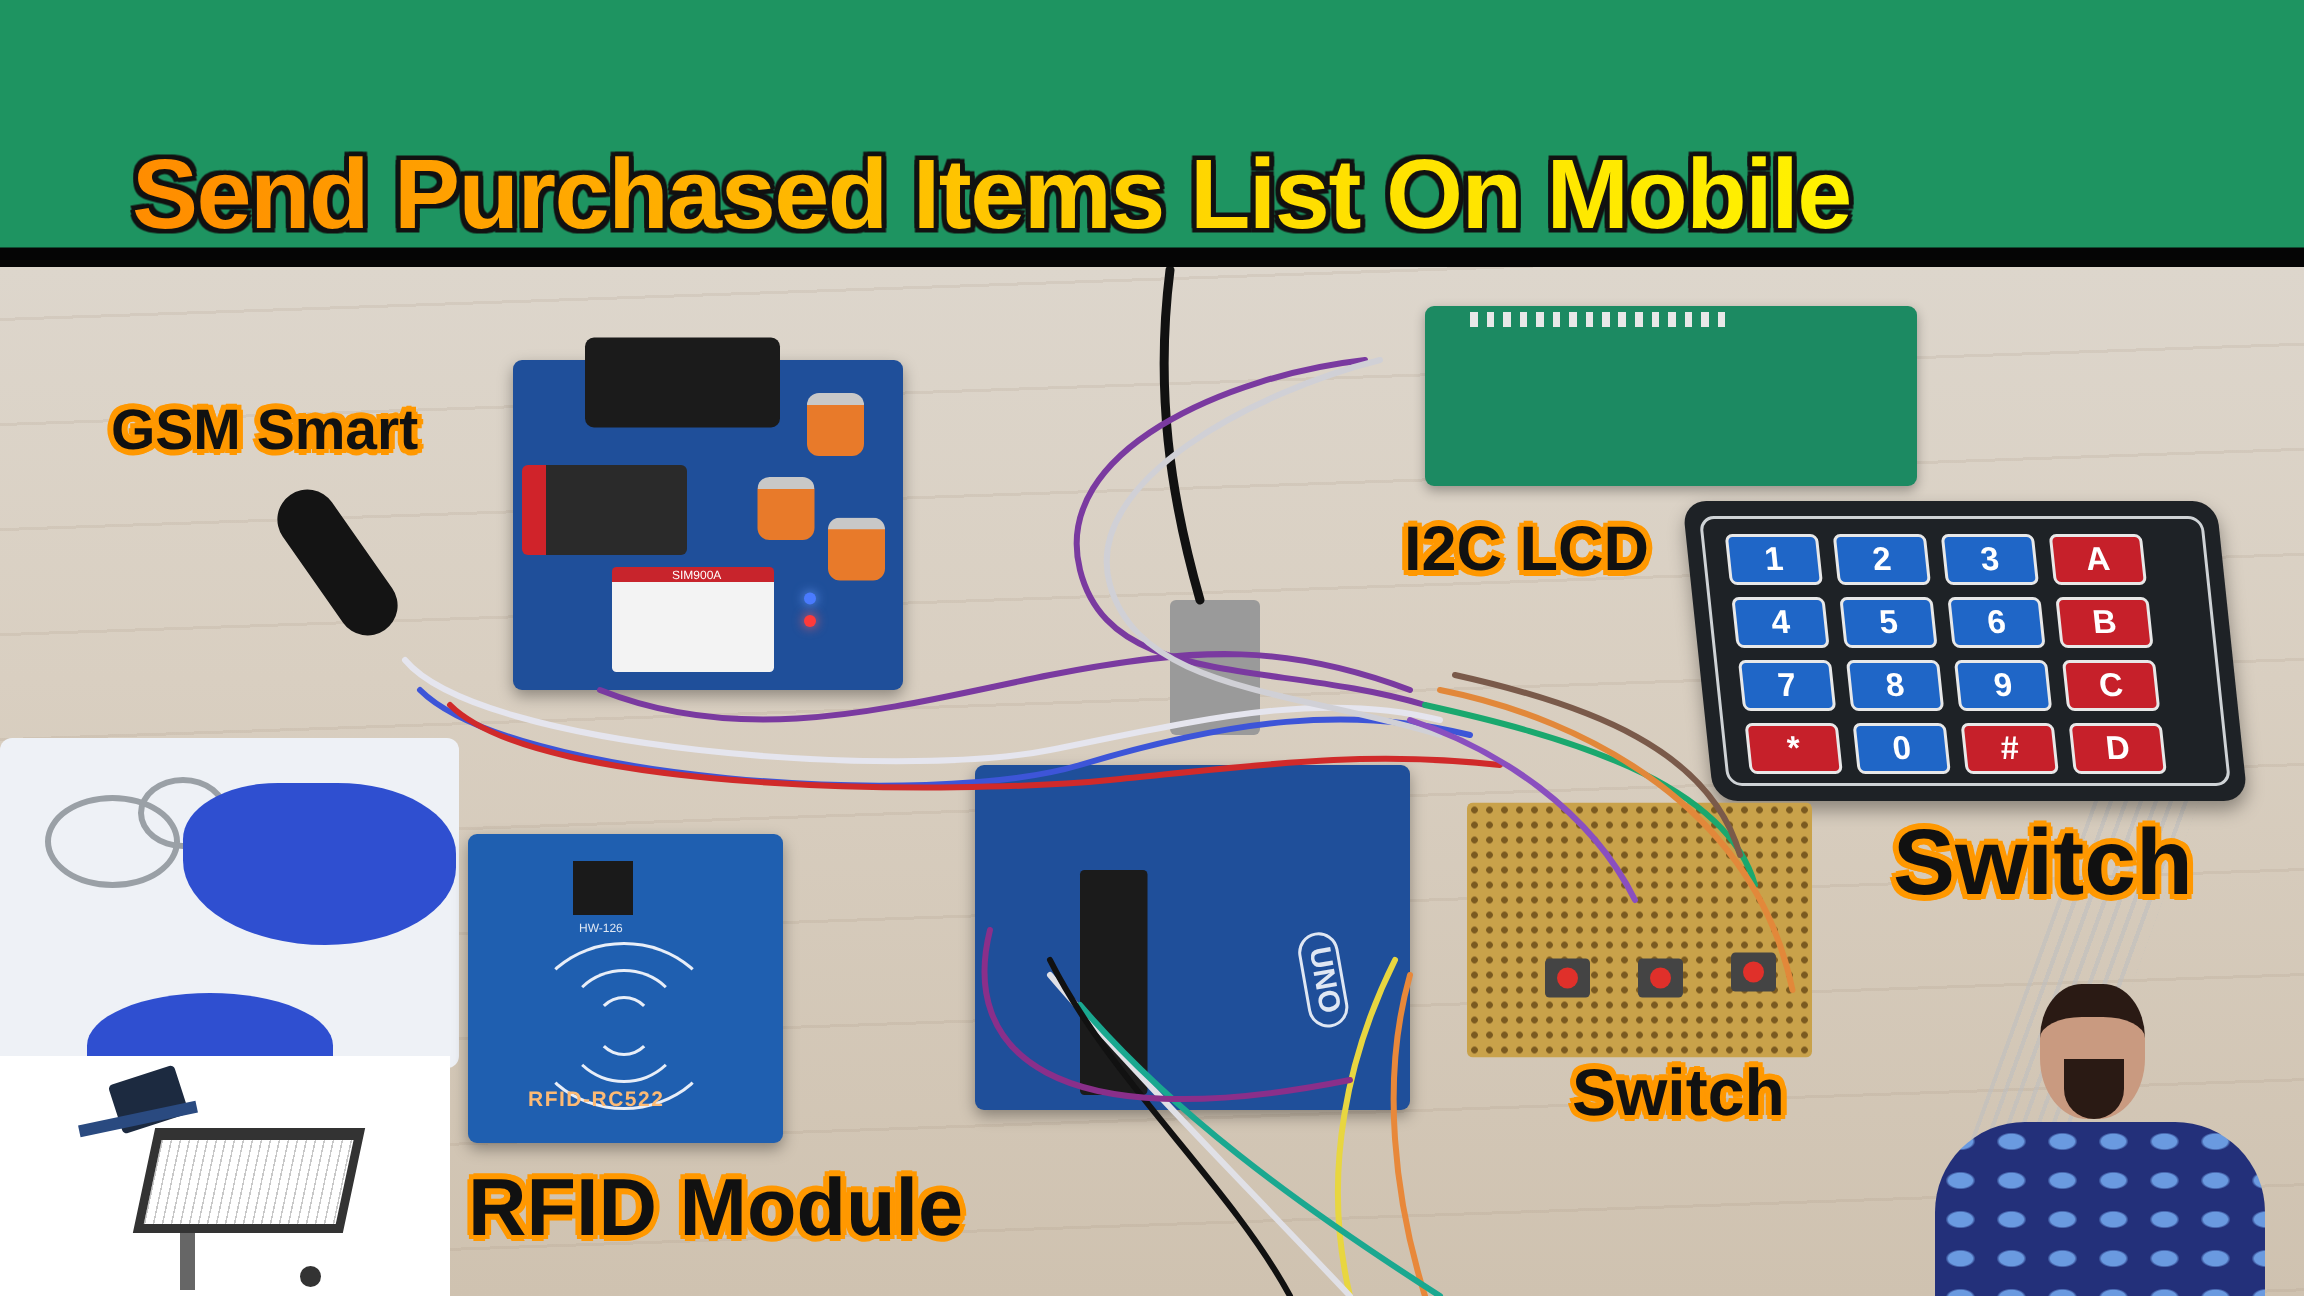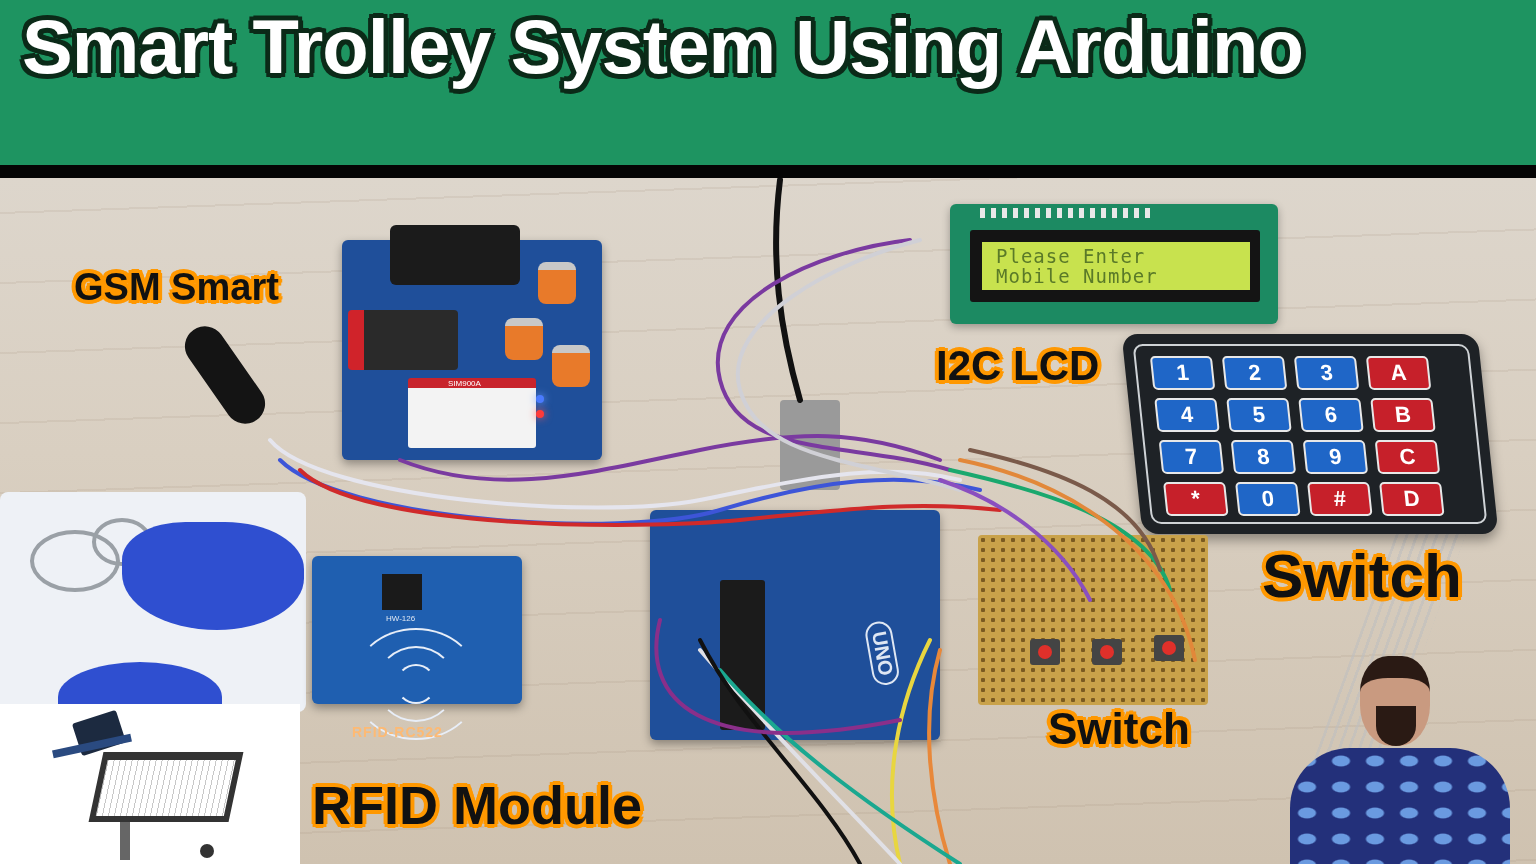--- a/index.html
+++ b/index.html
@@ -17,21 +17,21 @@
       repeating-linear-gradient(178deg,rgba(255,255,255,0.0) 0 34px,rgba(160,140,120,0.15) 34px 36px,rgba(255,255,255,0.0) 36px 70px),
       linear-gradient(180deg,#ddd6cc 0%,#d9cfc1 40%,#cfc2b0 100%)}
   .label{position:absolute;font-weight:bold;color:#111;white-space:nowrap;
     text-shadow:-3px -3px 0 #ff9800,3px -3px 0 #ff9800,-3px 3px 0 #ff9800,3px 3px 0 #ff9800,0 4px 0 #ff9800,0 -4px 0 #ff9800,4px 0 0 #ff9800,-4px 0 0 #ff9800}
   .pcb{position:absolute;background:#1f4f9a;border-radius:6px;box-shadow:0 4px 10px rgba(0,0,0,.35)}
   
   .gsm{left:342px;top:240px;width:260px;height:220px}
   .db9{position:absolute;left:390px;top:225px;width:130px;height:60px;background:#1b1b1b;border-radius:6px}
   .antenna{position:absolute;left:205px;top:320px;width:40px;height:110px;background:#141414;border-radius:20px;transform:rotate(-35deg)}
   .cap{position:absolute;width:38px;height:42px;background:#e87a2a;border-radius:8px;border-top:8px solid #c8c8c8}
-  .sim-module{position:absolute;left:408px;top:378px;width:128px;height:70px;background:#f3f3f3;border-radius:3px;border-top:10px solid #c8242c}
+  .sim-module{position:absolute;left:408px;top:378px;width:108px;height:70px;background:#f3f3f3;border-radius:3px;border-top:10px solid #c8242c}
   .simslot{position:absolute;left:348px;top:310px;width:110px;height:60px;background:#2a2a2a;border-radius:4px;border-left:16px solid #d0232a}
   .led{position:absolute;width:8px;height:8px;border-radius:50%}
   
   .lcd{position:absolute;left:950px;top:204px;width:328px;height:120px;background:#1c8a62;border-radius:6px;box-shadow:0 3px 8px rgba(0,0,0,.3)}
   .lcd-bezel{position:absolute;left:20px;top:26px;width:290px;height:72px;background:#141414;border-radius:3px}
   .lcd-screen{position:absolute;left:12px;top:12px;width:268px;height:48px;background:#c8e24e;padding:4px 14px;
     font-family:"DejaVu Sans Mono",monospace;font-size:19px;line-height:20px;color:#5a7a28;letter-spacing:1px;white-space:pre}
   .lcd-pins{position:absolute;left:30px;top:4px;width:170px;height:10px;background:repeating-linear-gradient(90deg,#e8e8e8 0 5px,transparent 5px 11px)}
   
   .keypad{position:absolute;left:1132px;top:334px;width:356px;height:200px;background:#1e2226;border-radius:16px;transform:skewX(6deg);box-shadow:0 6px 12px rgba(0,0,0,.35)}
@@ -43,38 +43,38 @@
   
   .perf{position:absolute;left:978px;top:535px;width:230px;height:170px;background:#c49a44;border-radius:4px;
     background-image:radial-gradient(circle,#7a5a20 2px,transparent 2.5px);background-size:10px 10px;background-color:#c9a24a}
   .button-sw{position:absolute;width:30px;height:26px;background:#444;border-radius:3px}
   .button-sw::after{content:"";position:absolute;left:8px;top:6px;width:14px;height:14px;border-radius:50%;background:#e0302a}
   
   .uno{left:650px;top:510px;width:290px;height:230px}
   .chip{position:absolute;left:720px;top:580px;width:45px;height:150px;background:#1b1b1b;border-radius:3px}
   .usb{position:absolute;left:780px;top:400px;width:60px;height:90px;background:#9a9a9a;border-radius:4px}
   
-  .rfid{left:312px;top:556px;width:210px;height:148px;background:#1f5fb0}
+  .rfid{left:312px;top:556px;width:210px;height:206px;background:#1f5fb0}
   .rfid-text{position:absolute;left:40px;top:168px;color:#fdba74;font-size:14px;font-weight:bold;letter-spacing:1px}
   .rfid-wave{position:absolute;border:2px solid #e8eef8;border-radius:50%;border-left-color:transparent;border-right-color:transparent}
   .tags-card{position:absolute;left:0;top:492px;width:306px;height:220px;background:#eef1f6;border-radius:8px}
   .tag{position:absolute;background:#2f4fd0;border-radius:50% 50% 50% 50%}
   .ring{position:absolute;border:4px solid #9aa0a6;border-radius:50%}
   
   .cart-box{position:absolute;left:0;top:704px;width:300px;height:160px;background:#fff}
   
   .wires{position:absolute;left:0;top:178px;width:1536px;height:686px;pointer-events:none}
   
   .presenter{position:absolute;left:1280px;top:648px;width:256px;height:216px}
 </style>
 </head>
 <body>
 
 <div class="banner">
-  <div class="title">Smart Trolley System Using Arduino</div>
+  <div class="subtitle">Send Purchased Items List On Mobile</div>
 </div>
 <div class="banner-rule"></div>
 
 <div class="photo"></div>
 
 <div class="tags-card">
   <div class="ring" style="left:30px;top:38px;width:90px;height:62px"></div>
   <div class="ring" style="left:92px;top:26px;width:60px;height:48px"></div>
   <div class="tag" style="left:122px;top:30px;width:182px;height:108px;border-radius:40% 50% 55% 60%"></div>
   <div class="tag" style="left:58px;top:170px;width:164px;height:70px;border-radius:50% 50% 0 0"></div>
@@ -88,23 +88,20 @@
 <div class="cap" style="left:505px;top:318px"></div>
 <div class="cap" style="left:552px;top:345px"></div>
 <div class="sim-module">
   <span style="position:absolute;left:40px;top:-9px;font-size:8px;color:#fff">SIM900A</span>
 </div>
 <div class="led" style="left:536px;top:395px;background:#4a7bff;box-shadow:0 0 8px #6a9bff"></div>
 <div class="led" style="left:536px;top:410px;background:#ff3a3a;box-shadow:0 0 8px #ff5a5a"></div>
 
 <div class="lcd">
   <div class="lcd-pins"></div>
-  <div class="lcd-bezel">
-    <div class="lcd-screen"><div>Please Enter</div><div>Mobile Number</div></div>
-  </div>
 </div>
 
 <div class="ribbon"></div>
 <div class="keypad">
   <div class="keypad-inner"></div>
   <div class="keygrid">
     <div class="key blue">1</div>
     <div class="key blue">2</div>
     <div class="key blue">3</div>
     <div class="key red">A</div>

